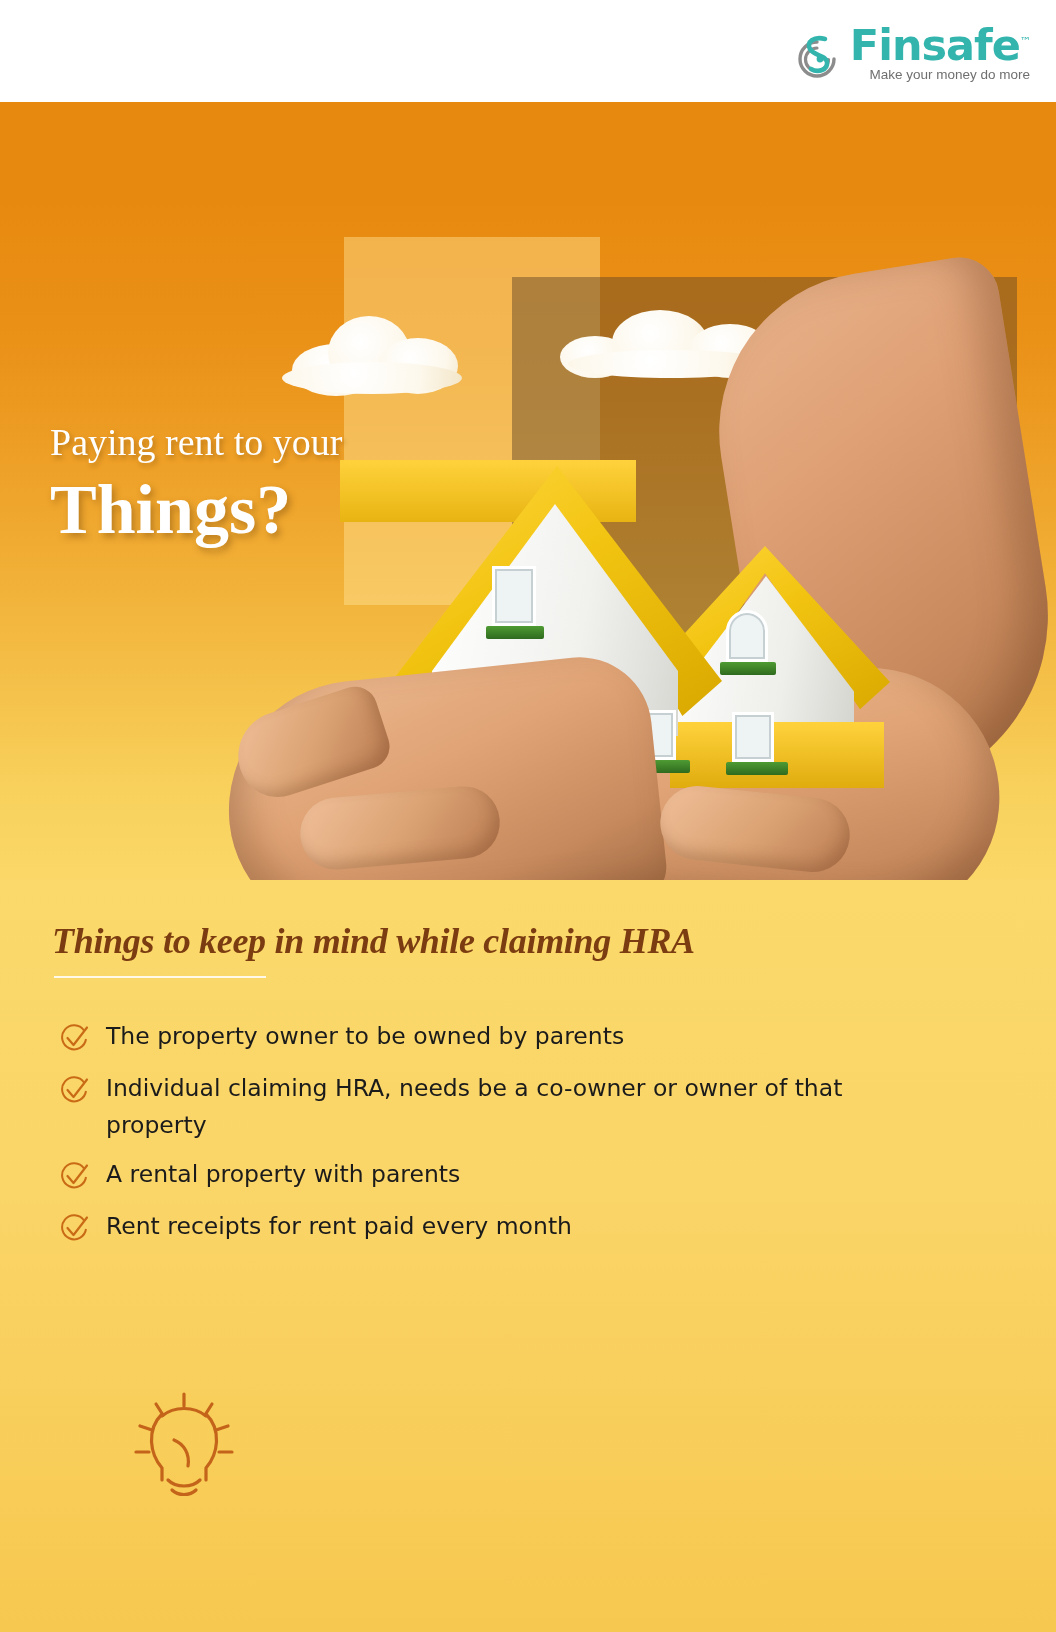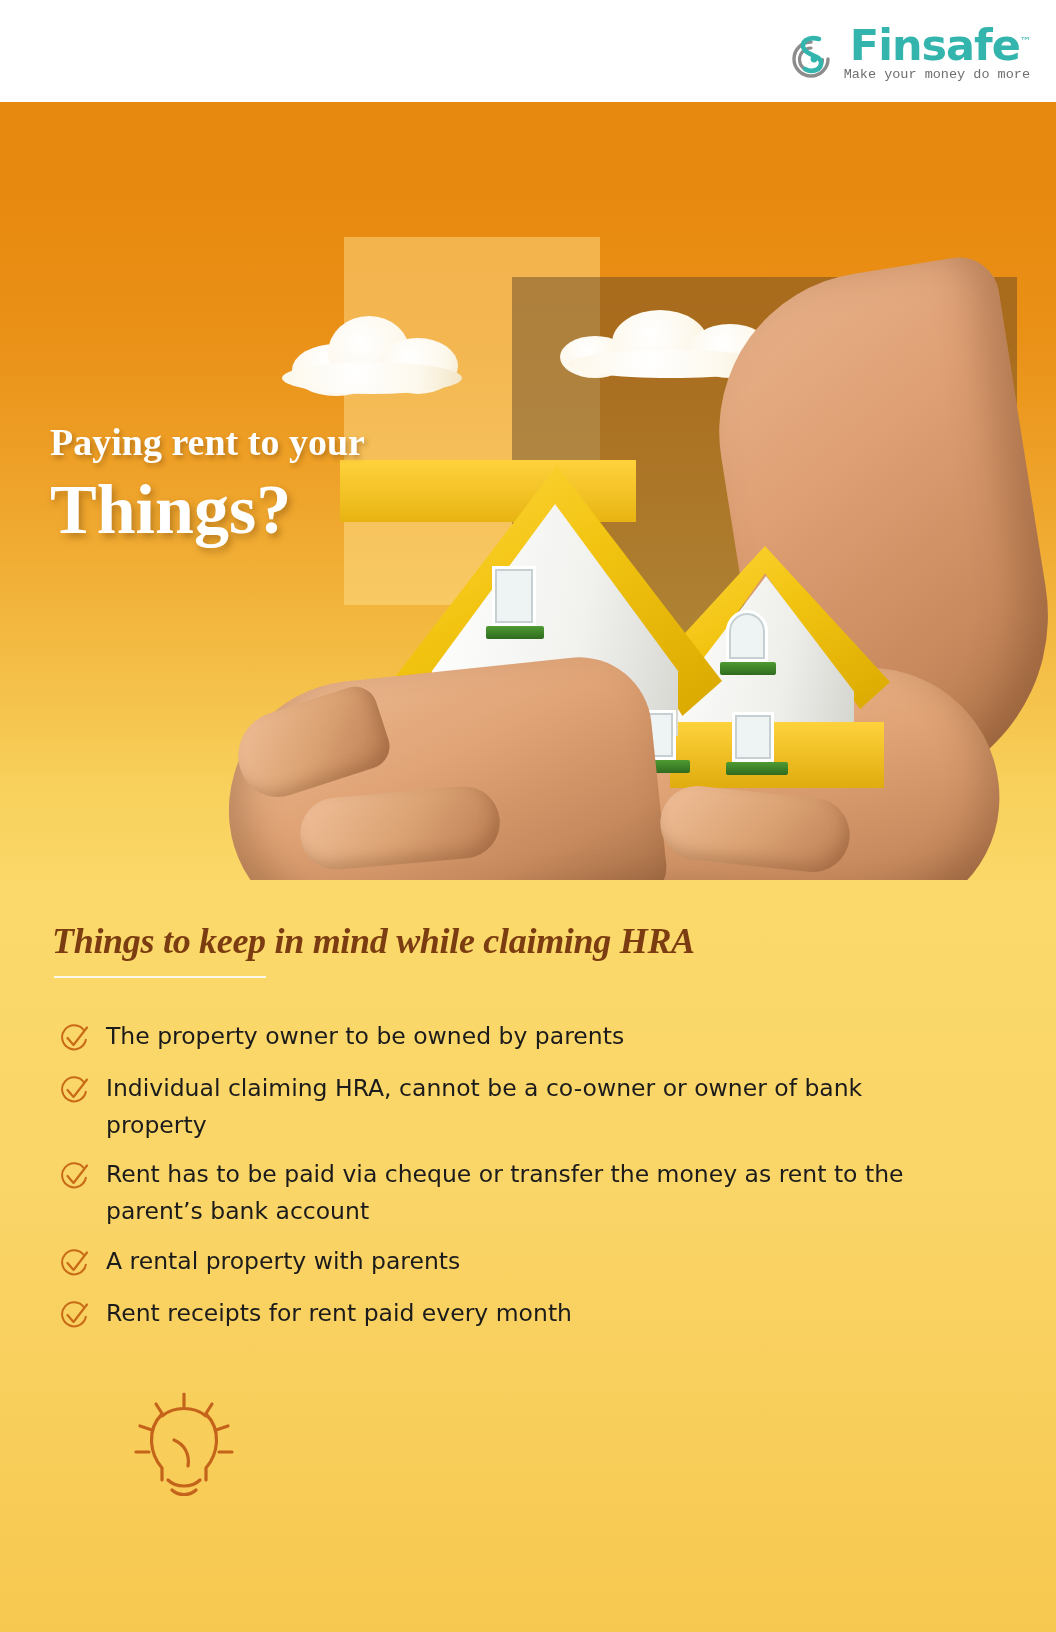--- a/index.html
+++ b/index.html
@@ -19,21 +19,21 @@
   .logo { position: absolute; right: 26px; top: 24px; display: flex; align-items: flex-end; }
   .logo-mark { width: 54px; height: 54px; position: relative; margin-right: 6px; }
   .logo-text-wrap { display: flex; flex-direction: column; align-items: flex-end; }
   .logo-word {
     font-family: "DejaVu Sans", sans-serif; font-weight: bold;
     font-size: 43px; color: #33b5ae; line-height: 0.98;
     letter-spacing: -1px; position: relative;
   }
   .logo-tm { font-size: 11px; vertical-align: super; color: #33b5ae; font-weight: normal; }
   .logo-tag {
-    font-family: Liberation Mono, monospace; font-size: 13.5px;
+    font-family: Liberation Sans, sans-serif; font-size: 13.5px;
     color: #6f6f6f; margin-top: 1px; letter-spacing: 0px;
   }
 
   
   .hero {
     position: absolute; top: 102px; left: 0; width: 1056px; height: 800px;
     background: linear-gradient(180deg,
       #e8890f 0%, #e8890f 12%, #ea9118 30%,
       #efa52c 50%, #f4bd45 70%, #f8d15c 86%, #fbd96b 100%);
     overflow: hidden;
@@ -132,21 +132,21 @@
     border-radius: 2px;
   }
   .awning {
     position: absolute; height: 16px;
     background: linear-gradient(180deg,#ffd23c,#e0ac0e); border-radius: 2px;
   }
 
   
   .title-block { position: absolute; left: 50px; top: 320px; z-index: 25; }
   .title-1 {
-    font-family: "Liberation Serif", serif; font-weight: bold;
+    font-family: "Liberation Serif", serif; font-weight: normal;
     font-size: 38px; color: #ffffff; line-height: 1.1;
     text-shadow: 2px 3px 5px rgba(120,70,10,0.45);
   }
   .title-2 {
     font-family: "Liberation Serif", serif; font-weight: bold;
     font-size: 70px; color: #ffffff; line-height: 1.15; margin-top: 6px;
     text-shadow: 3px 4px 7px rgba(120,70,10,0.45);
   }
 
   
@@ -277,30 +277,21 @@
         </div>
         <div class="li-text">The property owner to be owned by parents</div>
       </div>
       <div class="li">
         <div class="li-icon">
           <svg width="30" height="30" viewBox="0 0 30 30">
             <path d="M24 6.5 A12 12 0 1 0 26 15" fill="none" stroke="#c96a16" stroke-width="2"></path>
             <path d="M7.5 14 L13.5 21 L27 3.5" fill="none" stroke="#c96a16" stroke-width="2.2" stroke-linecap="round" stroke-linejoin="round"></path>
           </svg>
         </div>
-        <div class="li-text">Individual claiming HRA, cannot be a co-owner or owner of bank property</div>
-      </div>
-      <div class="li">
-        <div class="li-icon">
-          <svg width="30" height="30" viewBox="0 0 30 30">
-            <path d="M24 6.5 A12 12 0 1 0 26 15" fill="none" stroke="#c96a16" stroke-width="2"></path>
-            <path d="M7.5 14 L13.5 21 L27 3.5" fill="none" stroke="#c96a16" stroke-width="2.2" stroke-linecap="round" stroke-linejoin="round"></path>
-          </svg>
-        </div>
-        <div class="li-text">Rent has to be paid via cheque or transfer the money as rent to the parent’s bank account</div>
+        <div class="li-text">Individual claiming HRA, needs be a co-owner or owner of that property</div>
       </div>
       <div class="li">
         <div class="li-icon">
           <svg width="30" height="30" viewBox="0 0 30 30">
             <path d="M24 6.5 A12 12 0 1 0 26 15" fill="none" stroke="#c96a16" stroke-width="2"></path>
             <path d="M7.5 14 L13.5 21 L27 3.5" fill="none" stroke="#c96a16" stroke-width="2.2" stroke-linecap="round" stroke-linejoin="round"></path>
           </svg>
         </div>
         <div class="li-text">A rental property with parents</div>
       </div>

